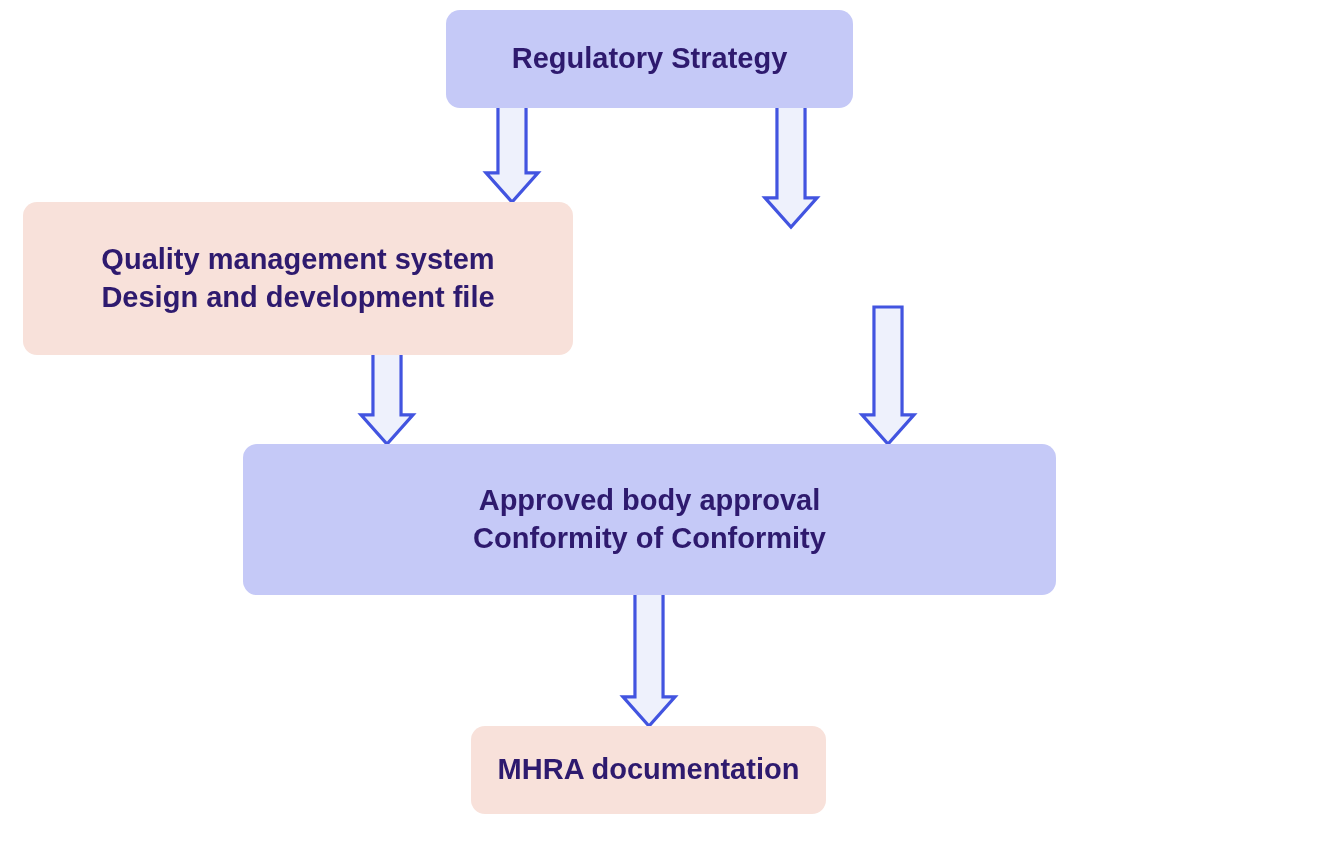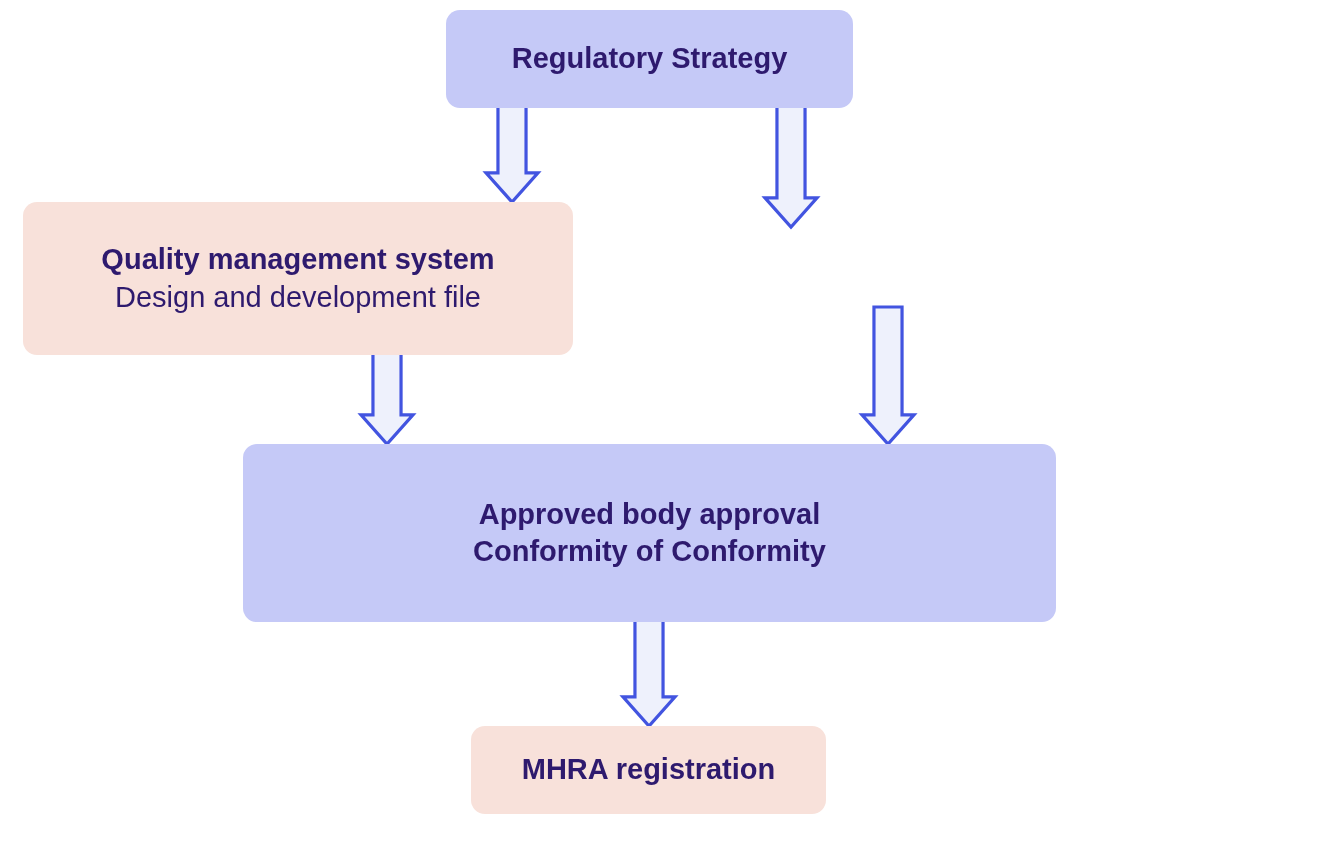--- a/index.html
+++ b/index.html
@@ -31,21 +31,21 @@
   }
   .node .line {
     display: block;
     line-height: 1.28;
     white-space: nowrap;
   }
   .line.bold {
     font-weight: bold;
   }
   .line.regular {
-    font-weight: normal;
+    font-weight: bold;
   }
   .arrow {
     position: absolute;
   }
   .arrow svg {
     display: block;
     overflow: visible;
   }
   .arrow polygon {
     fill: #eef1fc;
@@ -83,20 +83,20 @@
         <polygon points="11.959999999999999,0 40.04,0 40.04,105.88 52,105.88 26,135 0,105.88 11.959999999999999,105.88" fill="#eef1fc" stroke="#4254e0"></polygon>
       </svg>
     </div>
     <div class="node" style="left: 446px; top: 10px; width: 407px; height: 98px; background: rgb(197, 201, 247);">
       <span class="line bold" style="font-size: 29px; text-align: right;">Regulatory Strategy</span>
     </div>
     <div class="node" style="left: 23px; top: 202px; width: 550px; height: 153px; background: rgb(248, 225, 218);">
       <span class="line bold" style="font-size: 29px;">Quality management system</span>
       <span class="line regular" style="font-size: 29px;">Design and development file</span>
     </div>
-    <div class="node" style="left: 243px; top: 444px; width: 813px; height: 178px; background: rgb(197, 201, 247);">
+    <div class="node" style="left: 243px; top: 444px; width: 813px; height: 151px; background: rgb(197, 201, 247);">
       <span class="line bold" style="font-size: 29px;">Approved body approval</span>
       <span class="line bold" style="font-size: 29px;">Conformity of Conformity</span>
     </div>
     <div class="node" style="left: 471px; top: 726px; width: 355px; height: 88px; background: rgb(248, 225, 218);">
-      <span class="line bold" style="font-size: 29px;">MHRA registration</span>
+      <span class="line bold" style="font-size: 29px;">MHRA documentation</span>
     </div>
   </div>
 
 </body></html>

